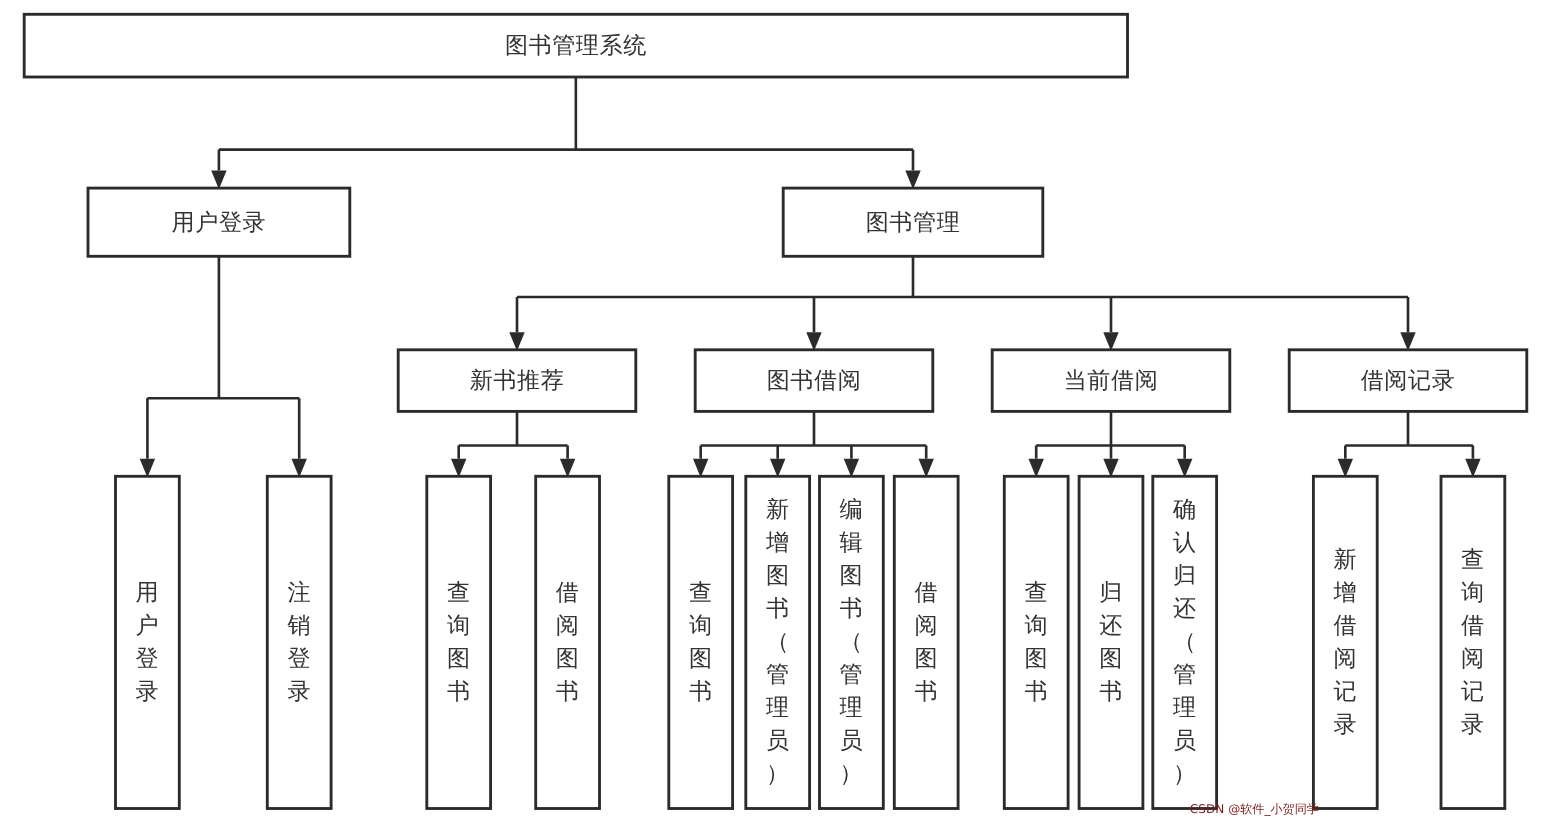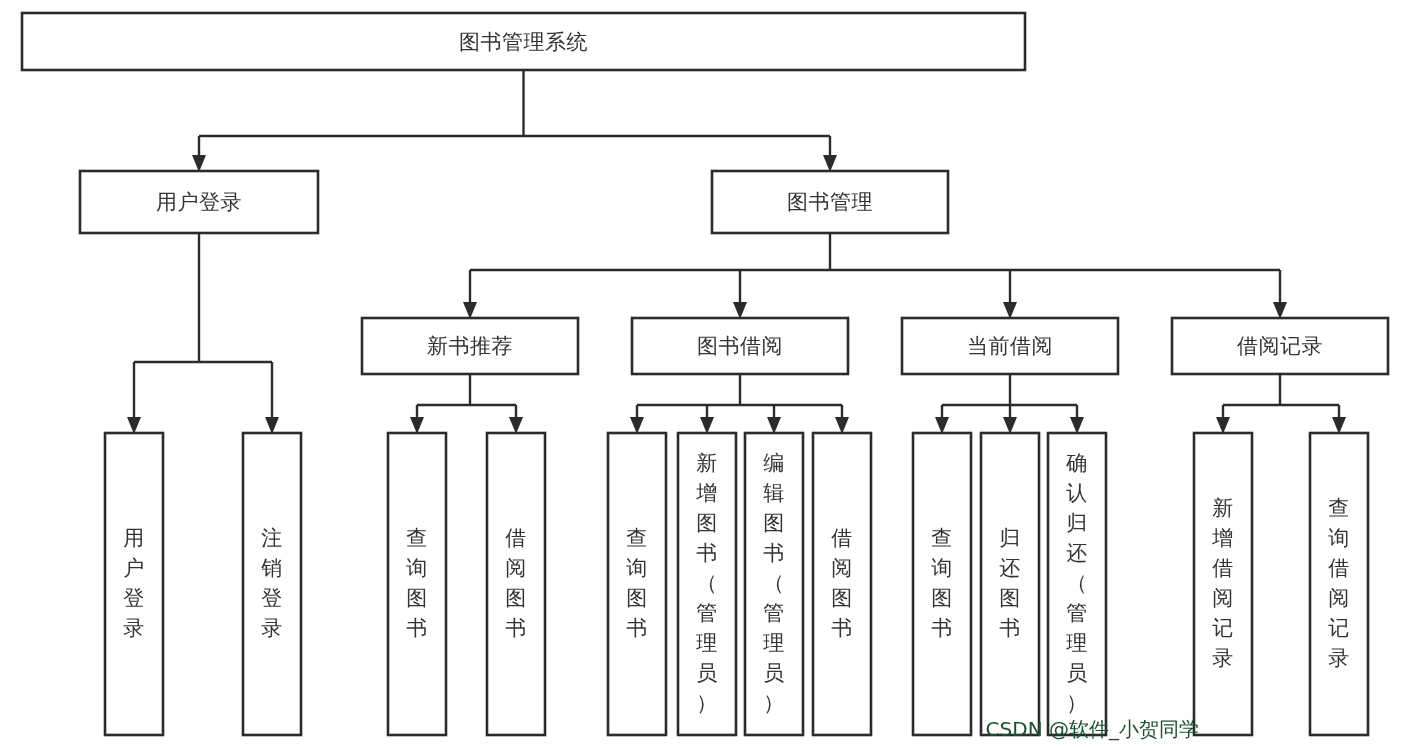--- a/index.html
+++ b/index.html
@@ -55,22 +55,22 @@
     fill: #333333;
     text-anchor: middle;
     dominant-baseline: middle;
     letter-spacing: 0.5px;
   }
   .watermark {
     position: absolute;
     right: 10px;
     bottom: 4px;
     font-family: "DejaVu Sans", "Liberation Sans", sans-serif;
-    font-size: 20px;
-    color: #14532d;
+    font-size: 11px;
+    color: #7f1d1d;
     white-space: nowrap;
     user-select: none;
   }
 </style>
 </head>
 <body>
 
 <div id="diagram-root">
   <svg class="flow" viewBox="0 0 1405 747" xmlns="http://www.w3.org/2000/svg">
     <g id="connectors">

